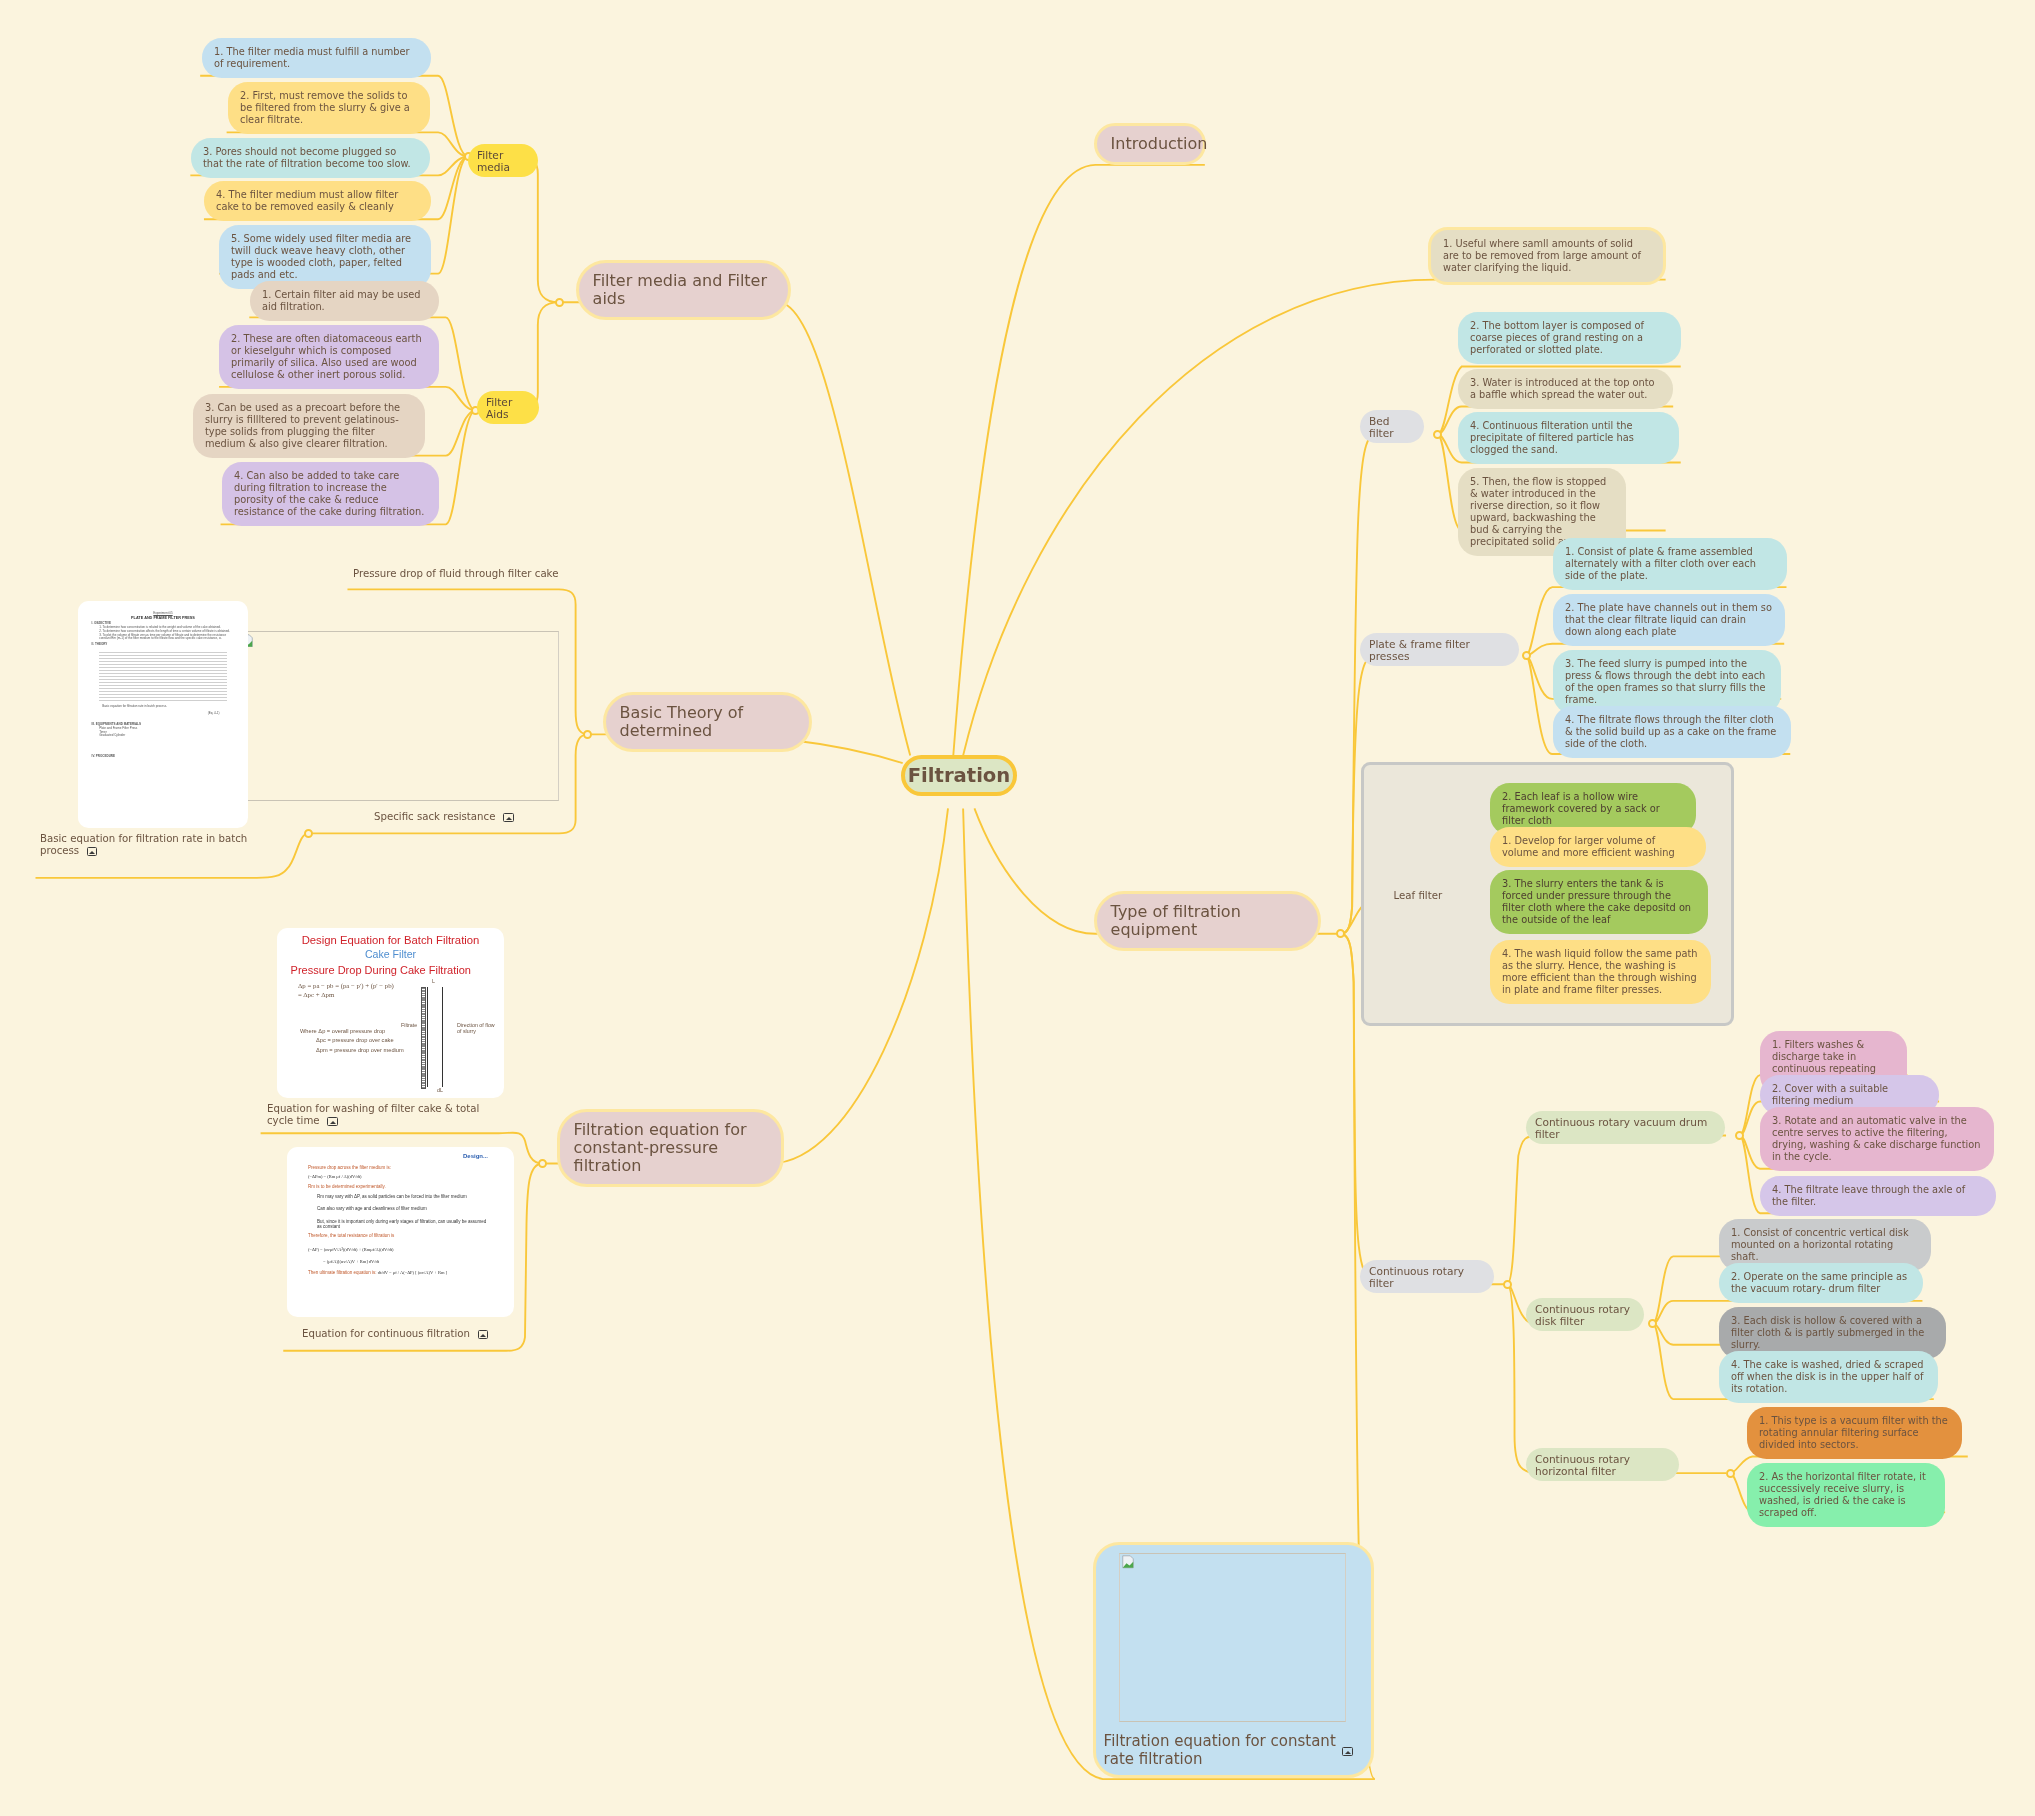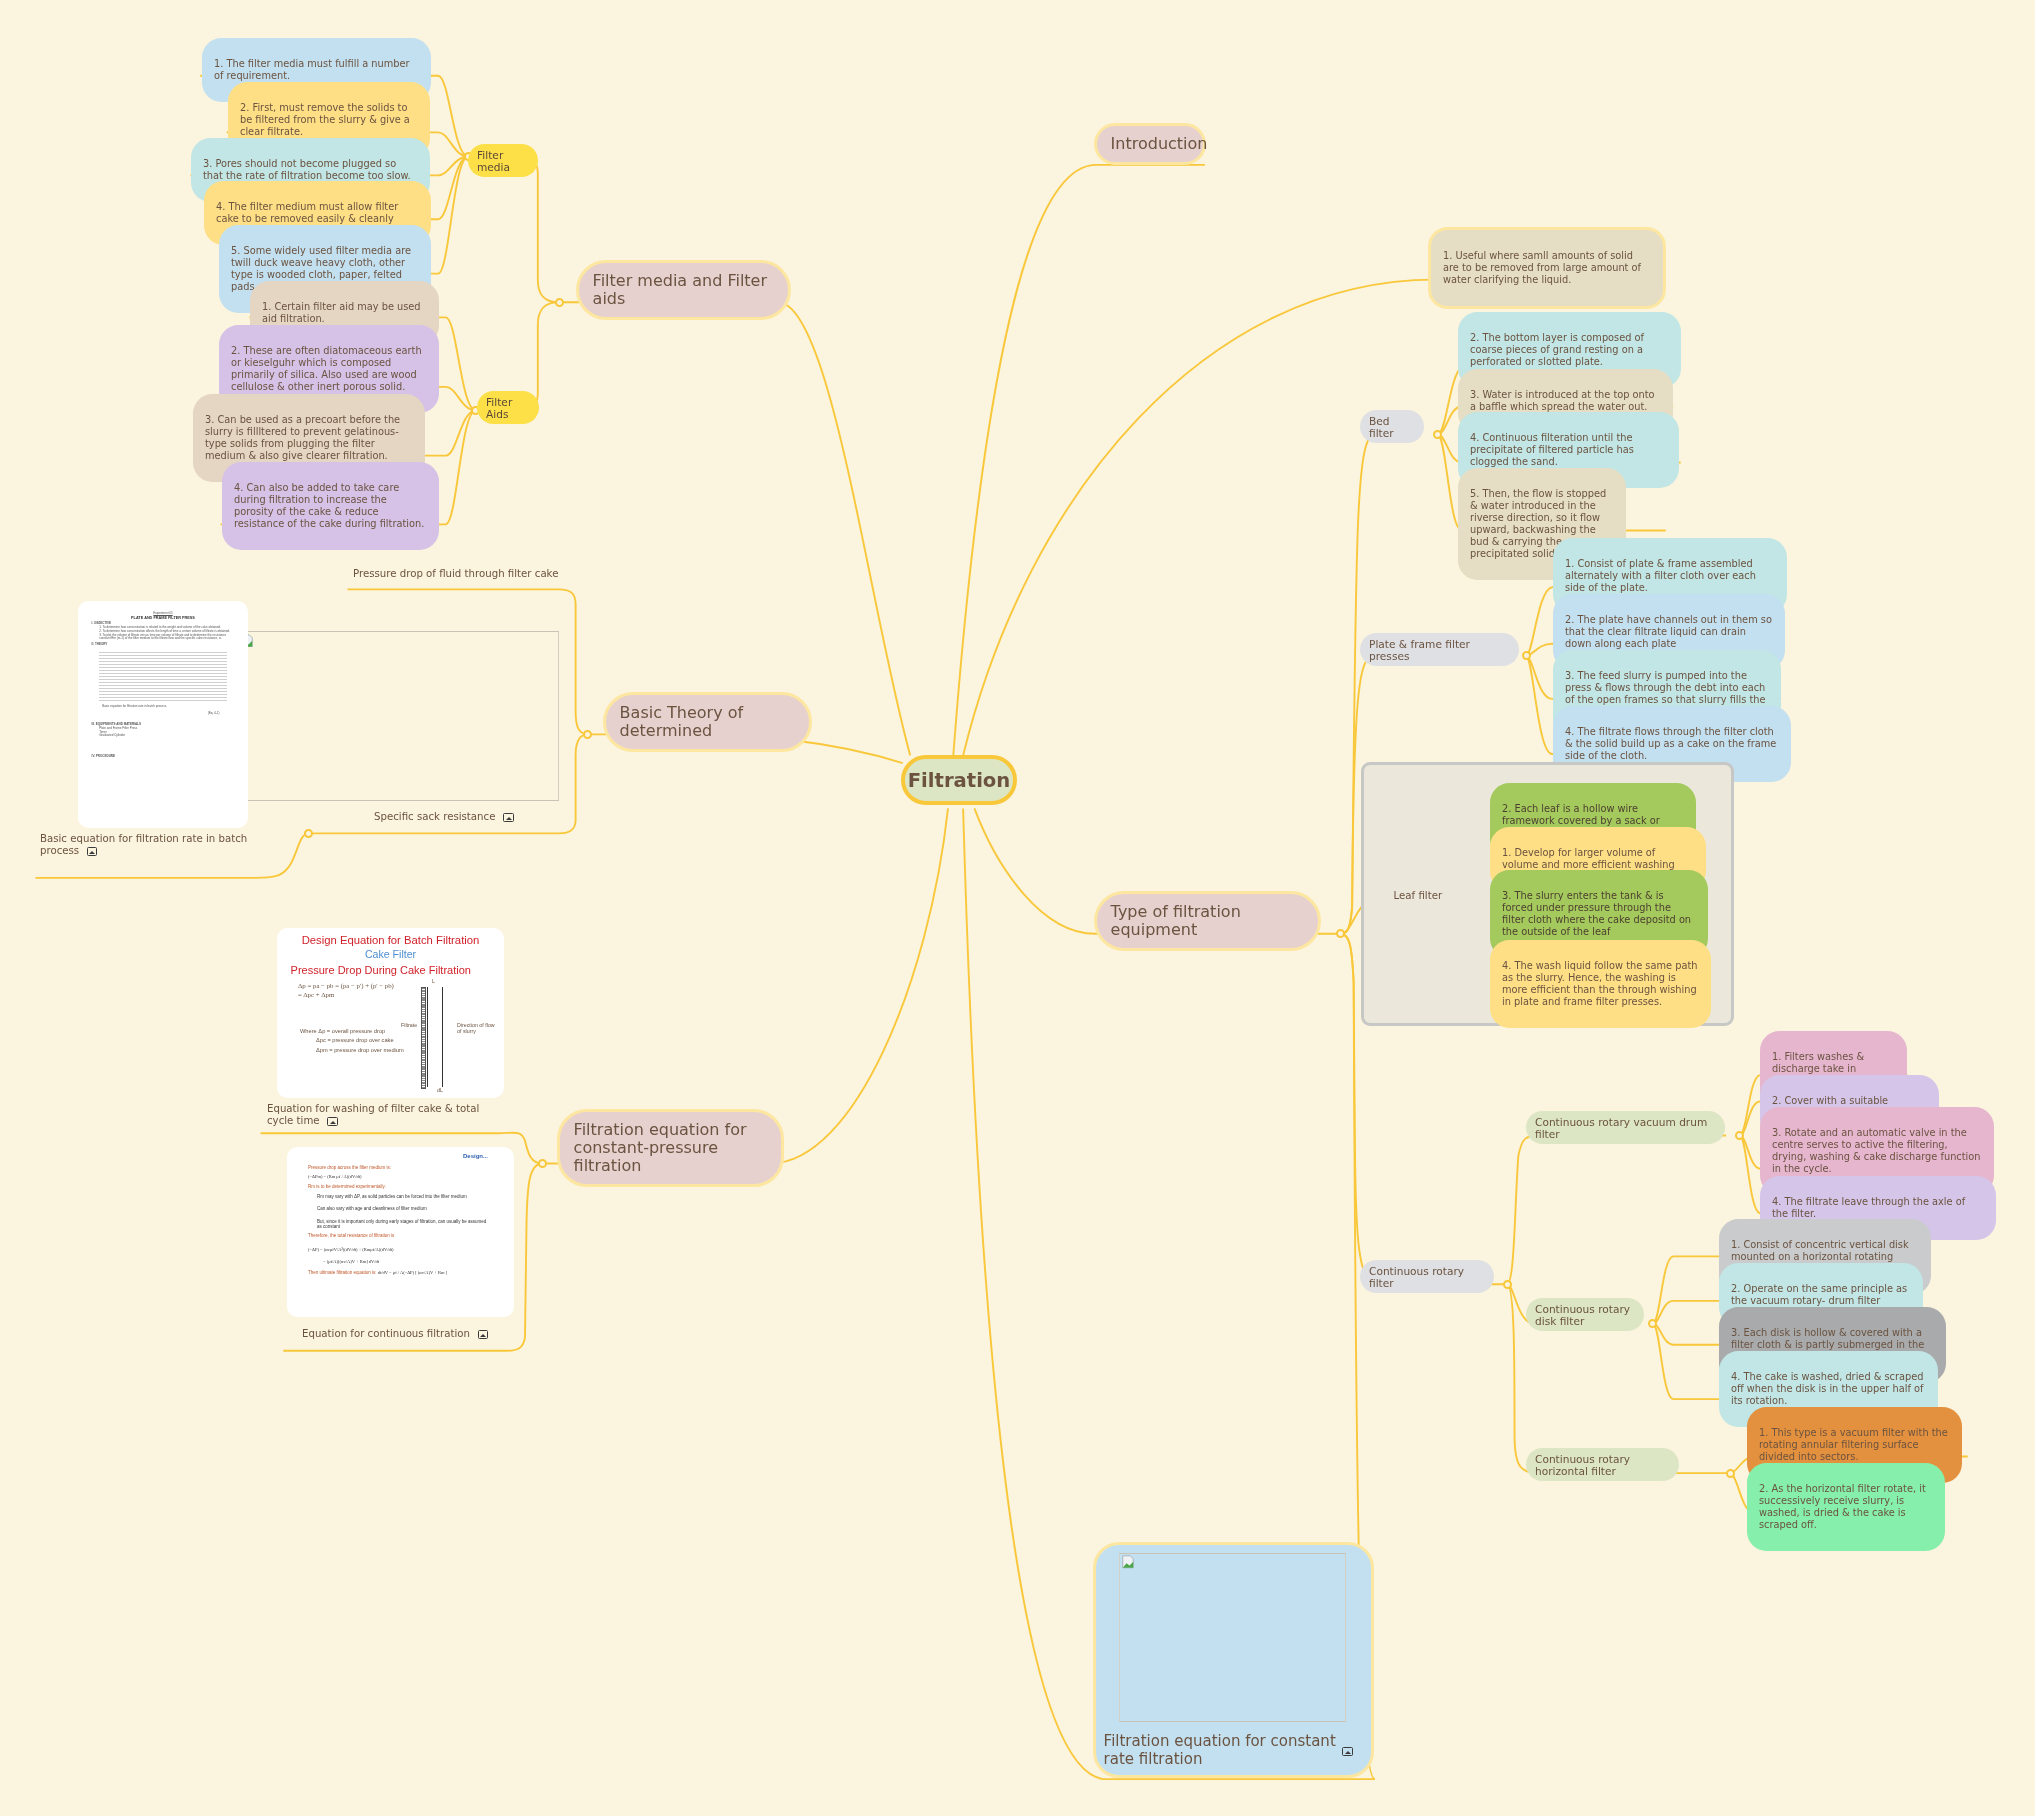--- a/index.html
+++ b/index.html
@@ -1,40 +1,40 @@
 <!DOCTYPE html>
 <html style="font-size:12px"><head>
 <meta charset="utf-8">
 <style>
   html,body{margin:0;padding:0;}
   body{width:2035px;height:1817px;background:#fbf4de;position:relative;overflow:hidden;
        font-family:"DejaVu Sans",sans-serif;color:#6b5340;}
   svg.lines{position:absolute;left:0;top:0;width:2035px;height:1817px;pointer-events:none;}
   .node{position:absolute;box-sizing:border-box;border-radius:21px;padding:6px 10.6px;font-size:10.2px;line-height:12px;color:#6b5340;}
-  .leaf{font-size:9.8px;line-height:12px;border-radius:19.6px;padding:20px 12px;}
+  .leaf{font-size:9.8px;line-height:12px;border-radius:19.6px;padding:8px 12px;}
   .topic{border:3.8px solid #fde7a0;background:#e6d1cf;border-radius:30px;font-size:16px;line-height:18px;padding:9px 13.6px;color:#6b5340;}
   .sub{border-radius:16.6px;padding:4.5px 9px;font-size:10.6px;}
   .teal{background:#fde047;color:#5b4838;}
   .blue{background:#c3e0f0;}
   .yellow{background:#fedf86;}
   .cyan{background:#c1e6e5;}
   .tan{background:#e5d5c3;}
   .purple{background:#d5c2e6;}
   .khaki{background:#e5dec4;}
   .green{background:#a4ca5e;color:#4e4030;}
   .pink{background:#e6b6cf;}
   .lavender{background:#d5c6e9;}
   .grey{background:#c9cbcc;}
   .darkgrey{background:#a8aaab;}
   .orange{background:#e3913e;}
   .red{background:#86efac;}
   .greylabel{background:#dfe0e3;}
   .greenlabel{background:#dce6c4;}
   .plain{background:transparent;}
-  .root{position:absolute;left:901px;top:755px;width:116px;height:50px;background:#dce6c4;border:4.5px solid #f9c73a;border-radius:30px;
+  .root{position:absolute;left:901px;top:755px;width:116px;height:41px;background:#dce6c4;border:4.5px solid #f9c73a;border-radius:30px;
         box-sizing:border-box;display:flex;align-items:center;justify-content:center;font-size:19.6px;font-weight:bold;color:#6b5340;text-align:right;}
   .leafbox{position:absolute;left:1361px;top:762px;width:373px;height:264px;background:#ebe7da;border:3.8px solid #c7c8c6;border-radius:9px;box-sizing:border-box;}
   .imgcard{position:absolute;background:#fff;border-radius:10.6px;box-sizing:border-box;overflow:hidden;}
   .placeholder{position:absolute;border-top:1.5px solid #c9c3b5;border-bottom:1.5px solid #c9c3b5;border-left:0.8px solid #d4cfc4;border-right:0.8px solid #d4cfc4;box-sizing:border-box;}
   .broken{position:absolute;left:1.5px;top:1.5px;width:12px;height:13.6px;}
   .caption{position:absolute;font-size:10.2px;line-height:12px;color:#6b5340;}
   .imgicon{display:inline-block;width:10.6px;height:9px;border:1.1px solid #3a3a3a;border-radius:1.5px;margin-left:7.6px;vertical-align:middle;position:relative;box-sizing:border-box;}
   .imgicon::after{content:"";position:absolute;left:1.5px;bottom:0.8px;width:0;height:0;border-left:3px solid transparent;border-right:3px solid transparent;border-bottom:3.8px solid #3a3a3a;}
   .doc{font-family:"Liberation Sans",sans-serif;font-size:3px;line-height:3.8px;color:#555;padding:10.6px 13.6px;}
   .doc h6{margin:1.5px 0;font-size:3.8px;text-align:center;color:#333;}

